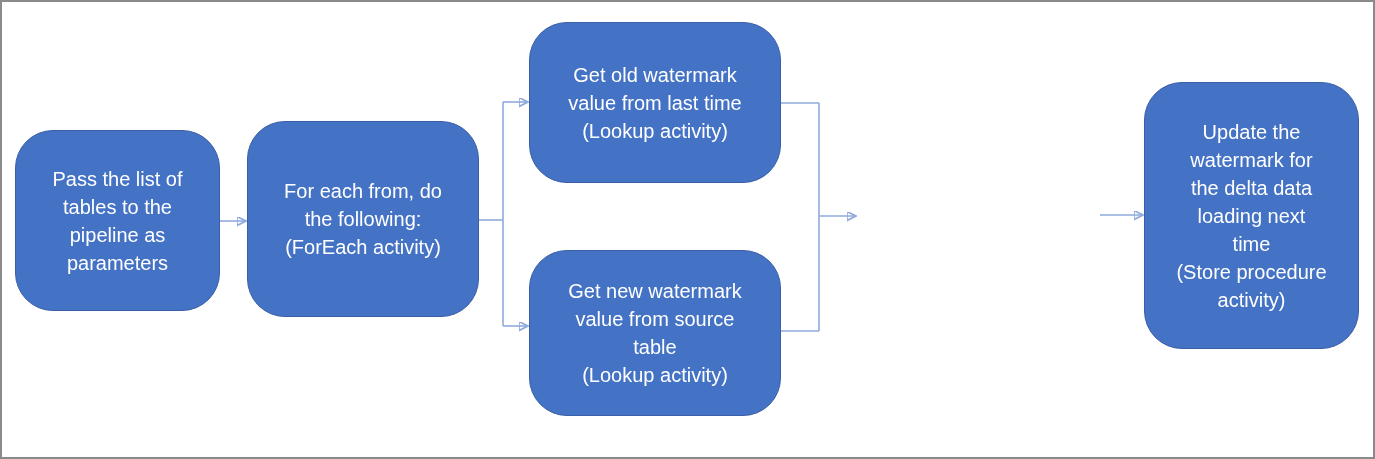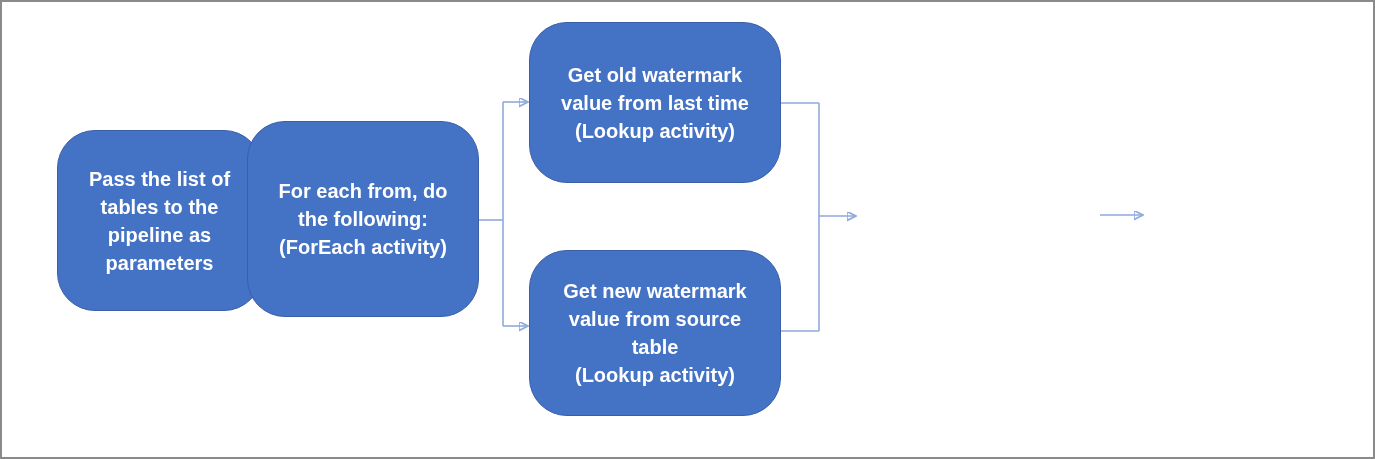--- a/index.html
+++ b/index.html
@@ -34,24 +34,23 @@
     position:absolute;
     box-sizing:border-box;
     background:var(--node-fill);
     border:1.5px solid var(--node-border);
     border-radius:38px;
     color:var(--node-text);
     display:flex;align-items:center;justify-content:center;
     text-align:center;
     font-size:20px;line-height:28px;
     padding:10px 14px;
-    font-weight:bold;
   }
   .node-label{white-space:pre-line;}
-  .n1{left:13px;top:128px;width:205px;height:181px;margin-left:42px;}
+  .n1{left:13px;top:128px;width:205px;height:181px;}
   .n2{left:245px;top:119px;width:232px;height:196px;}
   .n3{left:527px;top:20px;width:252px;height:161px;}
   .n4{left:527px;top:248px;width:252px;height:166px;justify-content:center;}
   .n5{left:855px;top:82px;width:243px;height:261px;}
   .n6{left:1142px;top:80px;width:215px;height:267px;}
 </style>
 </head>
 <body>
 
 <div class="canvas">
@@ -94,14 +93,23 @@
   </div>
 
   <div class="node n4">
     <span class="node-label">Get new watermark
 value from source
 table
 (Lookup activity)</span>
   </div>
 
 
+  <div class="node n6">
+    <span class="node-label">Update the
+watermark for
+the delta data
+loading next
+time
+(Store procedure
+activity)</span>
+  </div>
 
 </div>
 
 </body></html>

